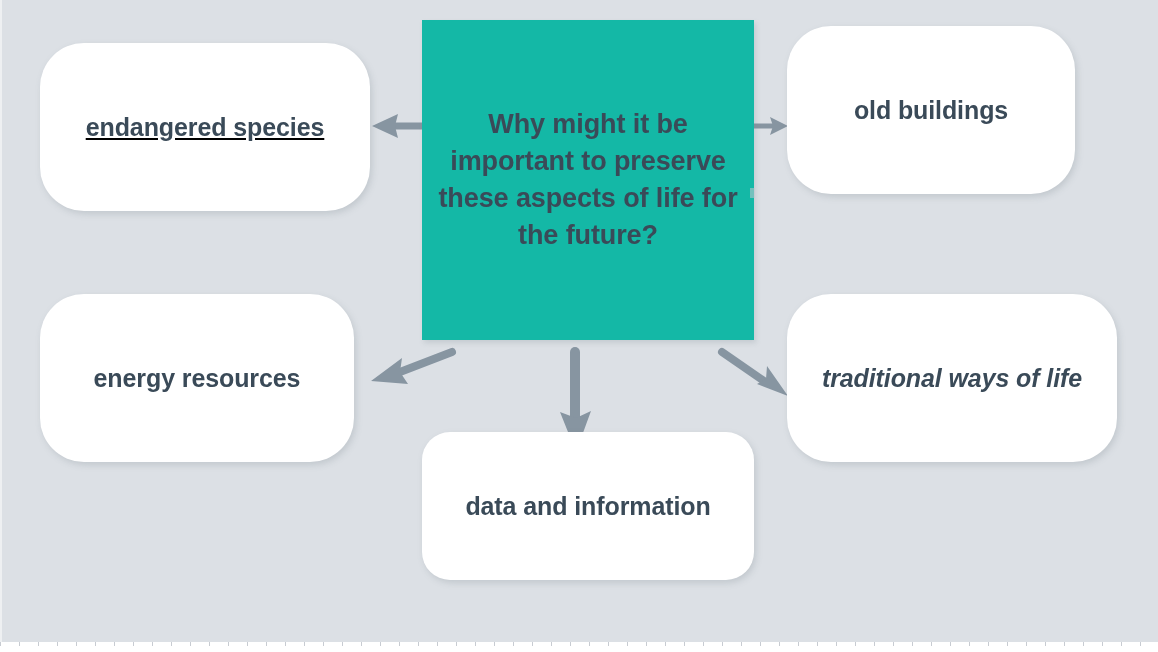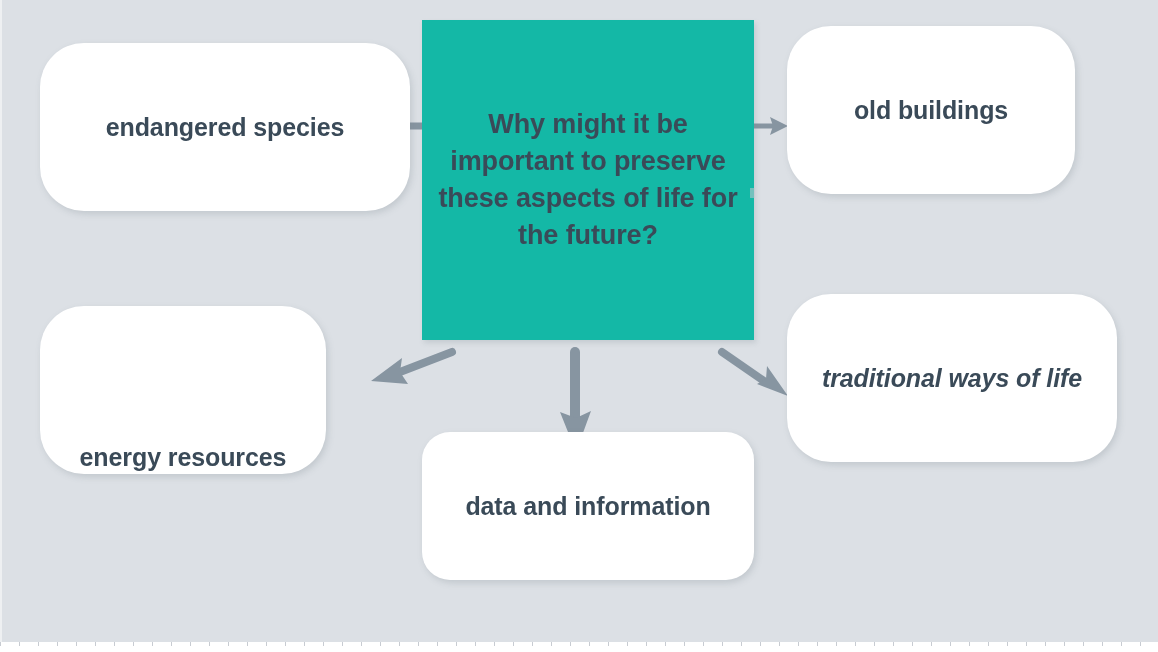--- a/index.html
+++ b/index.html
@@ -54,23 +54,23 @@
   }
   .node .label {
     color: #3a4a58;
     font-size: 25px;
     font-weight: bold;
     line-height: 1.38;
     text-align: center;
     letter-spacing: -0.1px;
   }
 
-  #node-endangered-species { left: 40px;  top: 43px;  width: 370px; height: 168px; }
+  #node-endangered-species { left: 40px;  top: 43px;  width: 330px; height: 168px; text-decoration: underline; }
   #node-old-buildings      { left: 787px; top: 26px;  width: 288px; height: 168px; }
-  #node-energy-resources   { left: 40px;  top: 306px; width: 286px; height: 168px; align-items: flex-end; }
+  #node-energy-resources   { left: 40px;  top: 294px; width: 314px; height: 168px; }
   #node-traditional-ways   { left: 787px; top: 294px; width: 330px; height: 168px; font-style: italic; }
   #node-data-information   { left: 422px; top: 432px; width: 332px; height: 148px; border-radius: 28px; }
 
   
   #arrow-layer {
     position: absolute;
     left: 0;
     top: 0;
     width: 1158px;
     height: 652px;

